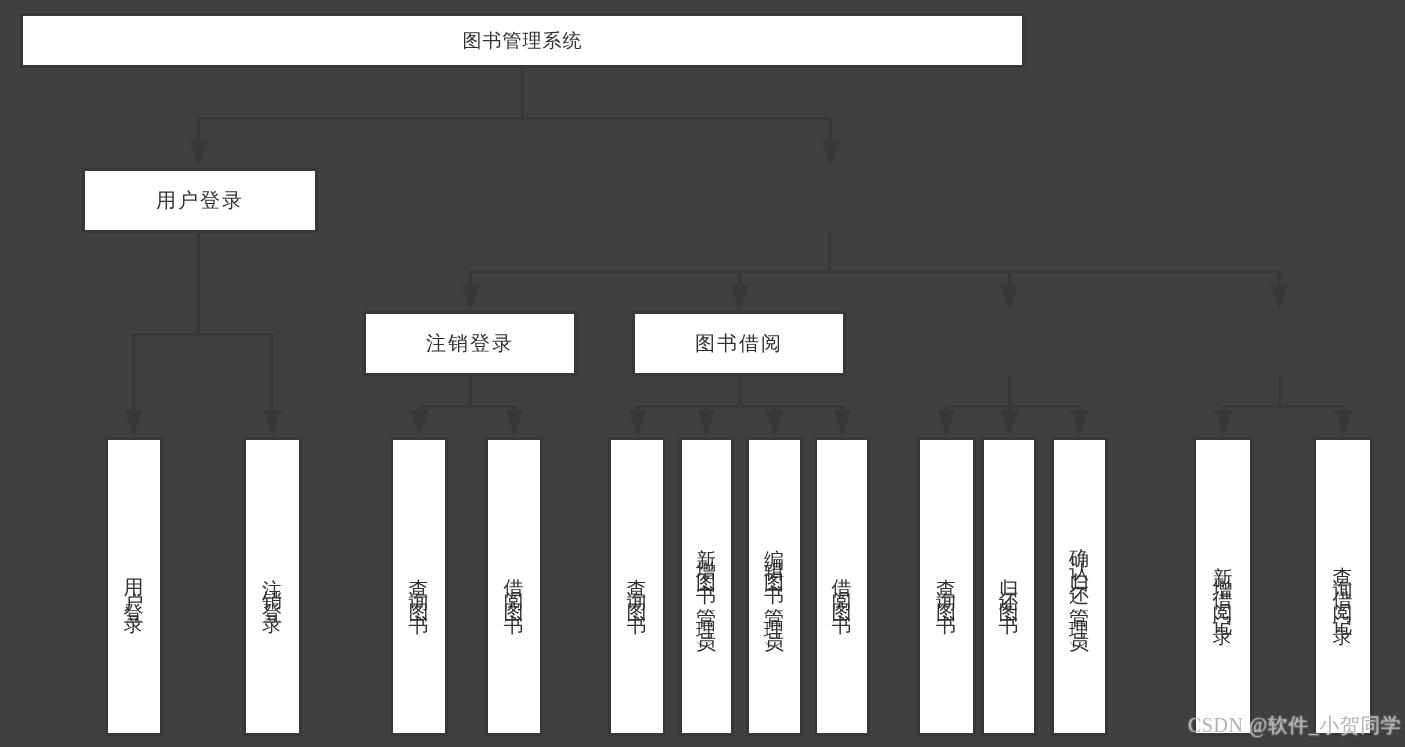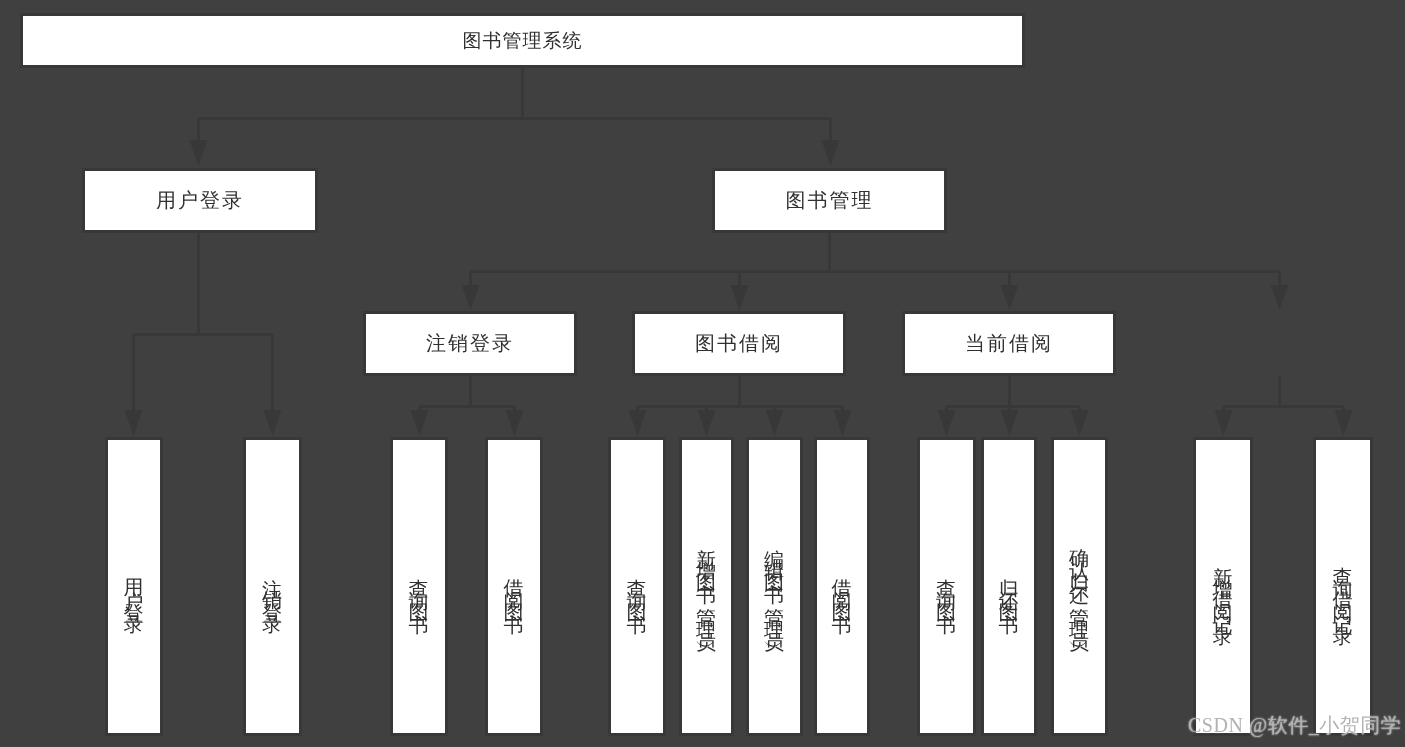--- a/index.html
+++ b/index.html
@@ -98,32 +98,26 @@
     </g>
   </svg>
 
   <div class="node root" style="left:20px; top:13px; width:1005px; height:55px;">
     <span class="h-label">图书管理系统</span>
   </div>
 
   <div class="node" style="left:82px; top:168px; width:236px; height:65px;">
     <span class="h-label">用户登录</span>
   </div>
-  <div class="node" style="left:712px; top:168px; width:235px; height:65px;">
-    <span class="h-label">图书管理</span>
-  </div>
 
   <div class="node" style="left:363px; top:311px; width:214px; height:65px;">
     <span class="h-label">注销登录</span>
   </div>
   <div class="node" style="left:632px; top:311px; width:214px; height:65px;">
     <span class="h-label">图书借阅</span>
-  </div>
-  <div class="node" style="left:902px; top:311px; width:214px; height:65px;">
-    <span class="h-label">当前借阅</span>
   </div>
 
   <div class="node leaf" style="left:105px; top:437px; width:58px; height:299px;">
     <span class="v-label">用户登录</span>
   </div>
   <div class="node leaf" style="left:243px; top:437px; width:59px; height:299px;">
     <span class="v-label">注销登录</span>
   </div>
 
   <div class="node leaf" style="left:390px; top:437px; width:58px; height:299px;">

